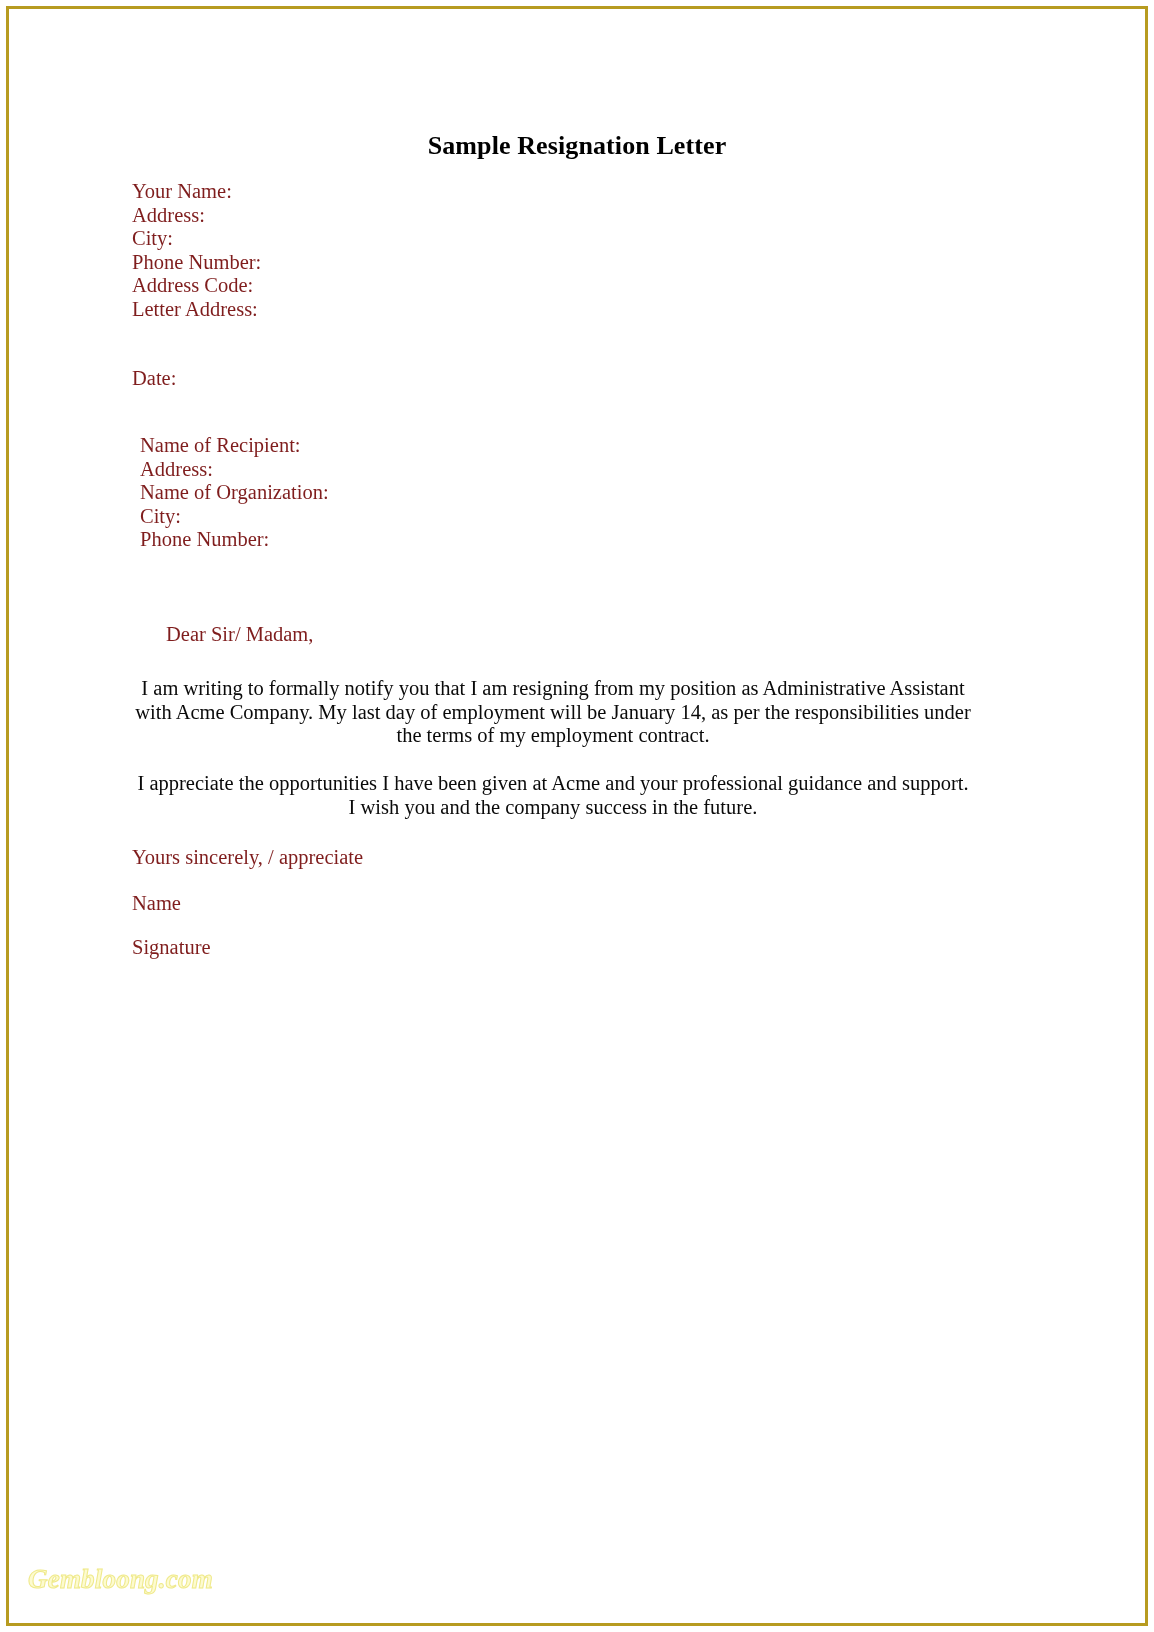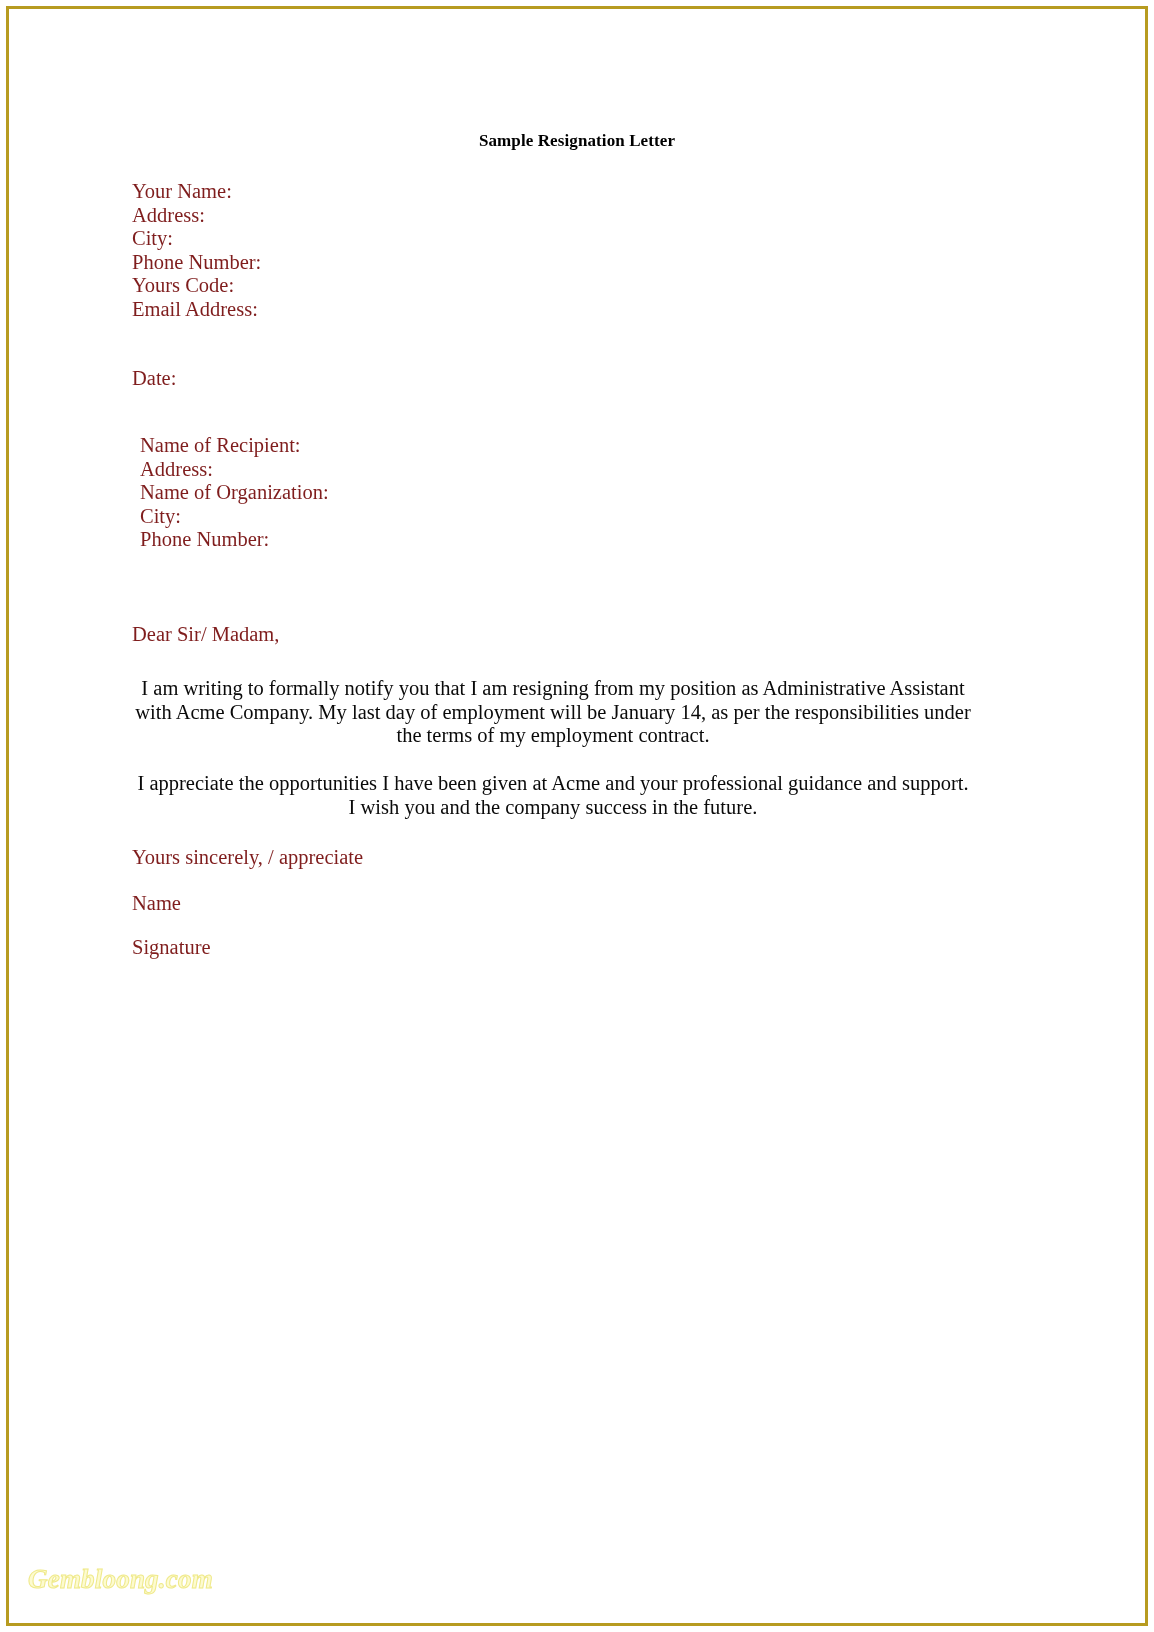--- a/index.html
+++ b/index.html
@@ -39,21 +39,21 @@
   }
 
   .doc-title {
     position: absolute;
     left: 0;
     right: 0;
     top: 131px;
     text-align: center;
     font-family: "Liberation Serif", "DejaVu Serif", serif;
     font-weight: bold;
-    font-size: 17px;
+    font-size: 26px;
     color: #000000;
     letter-spacing: 0.1px;
   }
 
   .block {
     position: absolute;
     left: 132px;
     font-family: "Liberation Serif", "DejaVu Serif", serif;
     font-size: 20.5px;
     color: #7f1d1d;
@@ -61,21 +61,21 @@
   }
 
   .block .line {
     display: block;
     white-space: pre;
   }
 
   .sender-block { top: 180px; }
   .date-block   { top: 367px; }
   .recipient-block { top: 434px; margin-left: 8px; }
-  .salutation-block { top: 623px; }
+  .salutation-block { top: 623px; margin-left: 34px; }
 
   .body-block {
     position: absolute;
     left: 132px;
     width: 842px;
     font-family: "Liberation Serif", "DejaVu Serif", serif;
     font-size: 20.5px;
     color: #0a0a0a;
     line-height: 23.6px;
     text-align: center;
@@ -114,22 +114,22 @@
 
   <div class="sheet">
 
     <div class="doc-title">Sample Resignation Letter</div>
 
     <div class="block sender-block">
       <span class="line">Your Name:</span>
       <span class="line">Address:</span>
       <span class="line">City:</span>
       <span class="line">Phone Number:</span>
-      <span class="line">Yours Code:</span>
-      <span class="line">Email Address:</span>
+      <span class="line">Address Code:</span>
+      <span class="line">Letter Address:</span>
     </div>
 
     <div class="block date-block">
       <span class="line">Date:</span>
     </div>
 
     <div class="block recipient-block">
       <span class="line">Name of Recipient:</span>
       <span class="line">Address:</span>
       <span class="line">Name of Organization:</span>

